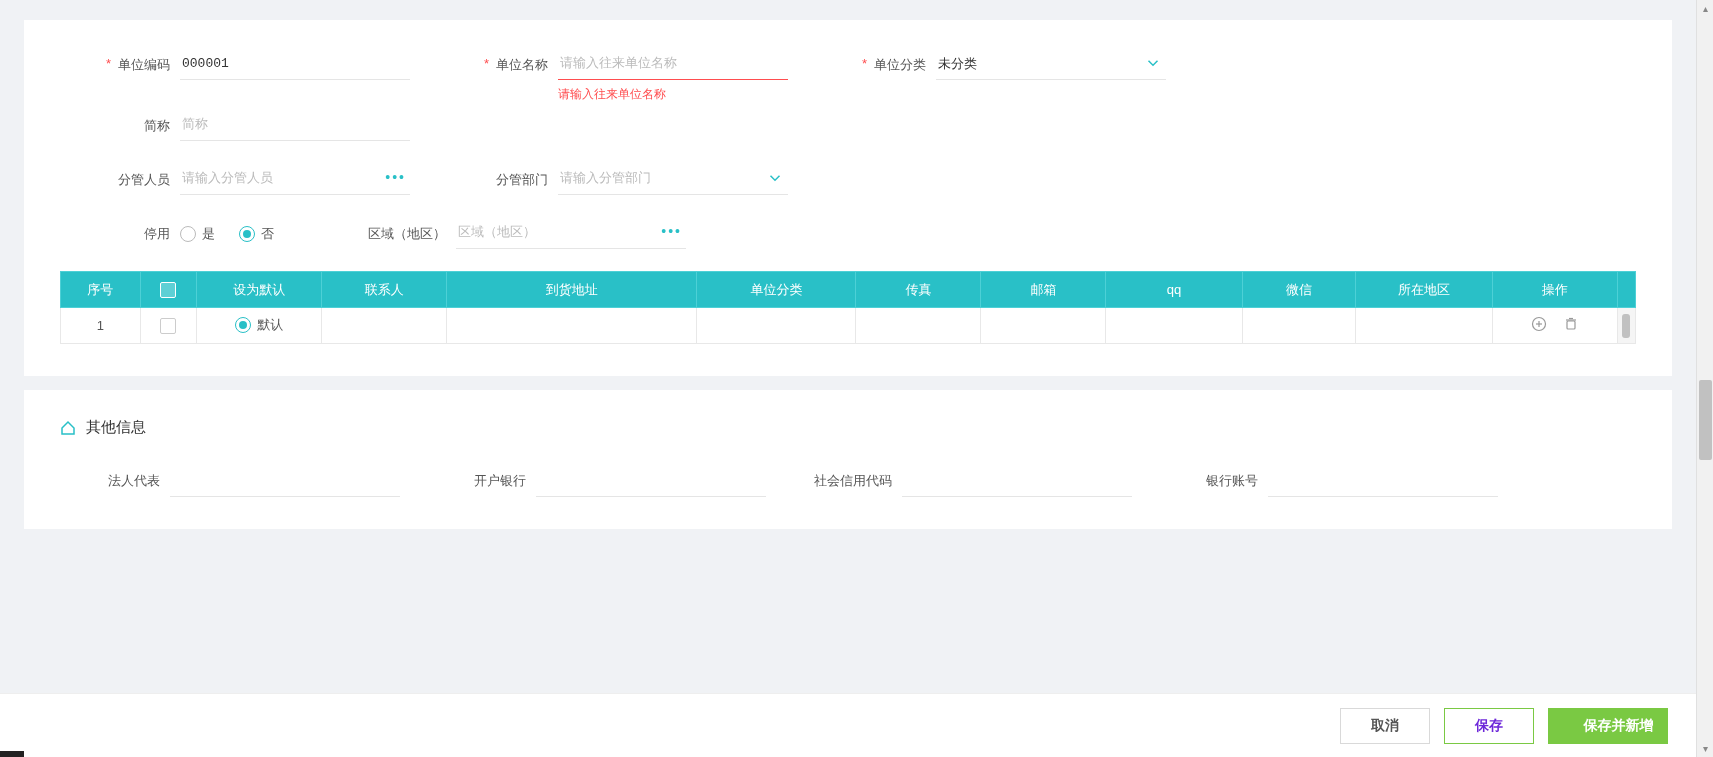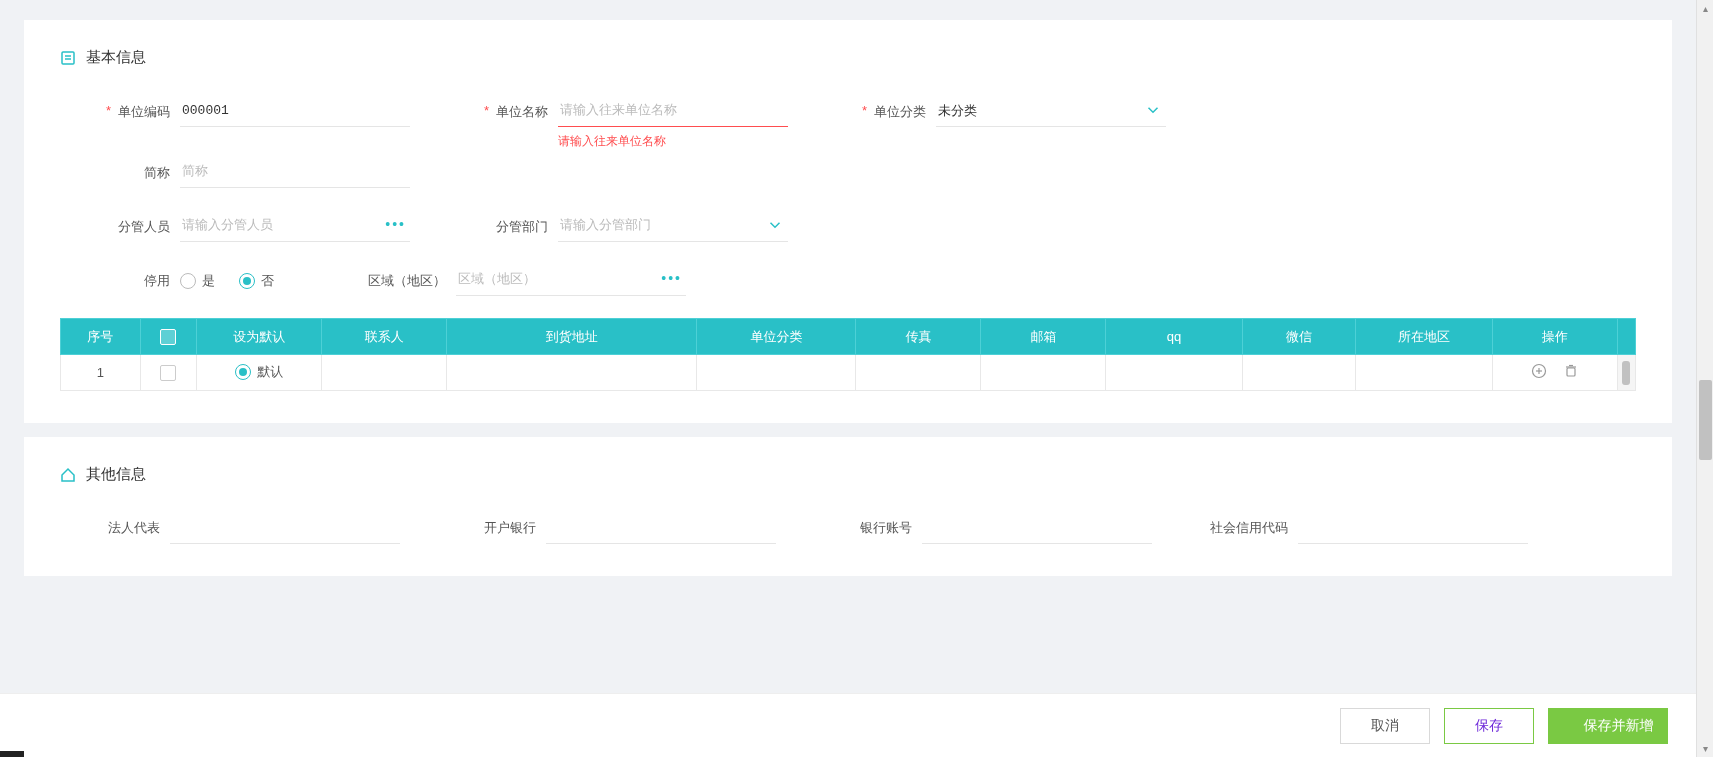--- a/index.html
+++ b/index.html
@@ -182,37 +182,37 @@
   content: ""; position: absolute;
   left: 3px; top: 3px; width: 8px; height: 8px;
   border-radius: 50%; background: #29c0c7;
 }
 .row-actions { display: inline-flex; gap: 16px; color: #999; }
 .row-actions span { cursor: pointer; display:inline-flex; }
 .row-actions svg { width: 16px; height: 16px; }
 .grid-scroll-cell { width: 14px; background:#f5f5f5; }
 .grid-scroll-thumb { width:8px; height:24px; background:#c1c1c1; border-radius:3px; margin:4px auto; }
 .other-row {
-  display: flex; flex-wrap: wrap; gap: 36px;
+  display: flex; flex-wrap: wrap; gap: 26px;
 }
 .other-item { display: flex; align-items: center; }
 .other-label { width: 110px; text-align: right; padding-right: 10px; color:#555; }
 .other-input {
   width: 230px; height: 32px;
   border: none; border-bottom: 1px solid #e5e5e5;
   background: transparent; outline: none;
 }
 .footer {
   position: absolute;
   left: 0; bottom: 0;
   width: 1696px; height: 64px;
   background: #fff;
   border-top: 1px solid #eee;
   display: flex; align-items: center; justify-content: flex-end;
-  padding-right: 28px; gap: 14px;
+  padding-right: 28px; gap: 14px; font-weight: bold;
 }
 .btn {
   height: 36px; min-width: 90px;
   display: inline-flex; align-items: center; justify-content: center;
   font-size: 14px; cursor: pointer;
   border: 1px solid #d9d9d9; background: #fff; color: #555;
 }
 .btn.outline-green { border-color: #7ac943; color: #6d28d9; }
 .btn.solid-green { background: #7ac943; border-color: #7ac943; color: #fff; min-width: 120px; padding-left: 21px; }
 .footer-shadow {
@@ -225,30 +225,20 @@
 
 <div class="scrollbar-track">
   <div class="scroll-up">▴</div>
   <div class="scroll-thumb"></div>
   <div class="scroll-down">▾</div>
 </div>
 
 <div class="page">
 
   <div class="card">
-    <div class="section-header">
-      <span class="section-icon">
-        <svg viewBox="0 0 16 16">
-            <rect x="2" y="2" width="12" height="12" rx="1" fill="none" stroke="#29c0c7" stroke-width="1.5"></rect>
-            <line x1="5" y1="6" x2="11" y2="6" stroke="#29c0c7" stroke-width="1.5"></line>
-            <line x1="5" y1="9" x2="11" y2="9" stroke="#29c0c7" stroke-width="1.5"></line>
-          </svg>
-      </span>
-      <span>基本信息</span>
-    </div>
 
 
     <div class="form-row">
       <div class="form-item">
         <div class="form-label required">单位编码</div>
         <div class="form-control">
           <input class="text-input" value="000001" style="">
         </div>
       </div>
       <div class="form-item">
@@ -416,25 +406,25 @@
     <div class="other-row">
       <div class="other-item">
         <div class="other-label">法人代表</div>
         <input class="other-input" style="">
       </div>
       <div class="other-item">
         <div class="other-label">开户银行</div>
         <input class="other-input" style="">
       </div>
       <div class="other-item">
+        <div class="other-label">社会信用代码</div>
+        <input class="other-input" style="">
+      </div>
+      <div class="other-item">
         <div class="other-label">银行账号</div>
-        <input class="other-input" style="">
-      </div>
-      <div class="other-item">
-        <div class="other-label">社会信用代码</div>
         <input class="other-input" style="">
       </div>
     </div>
   </div>
 
 </div>
 
 <div class="footer">
   <div class="btn">取消</div>
   <div class="btn outline-green">保存</div>

